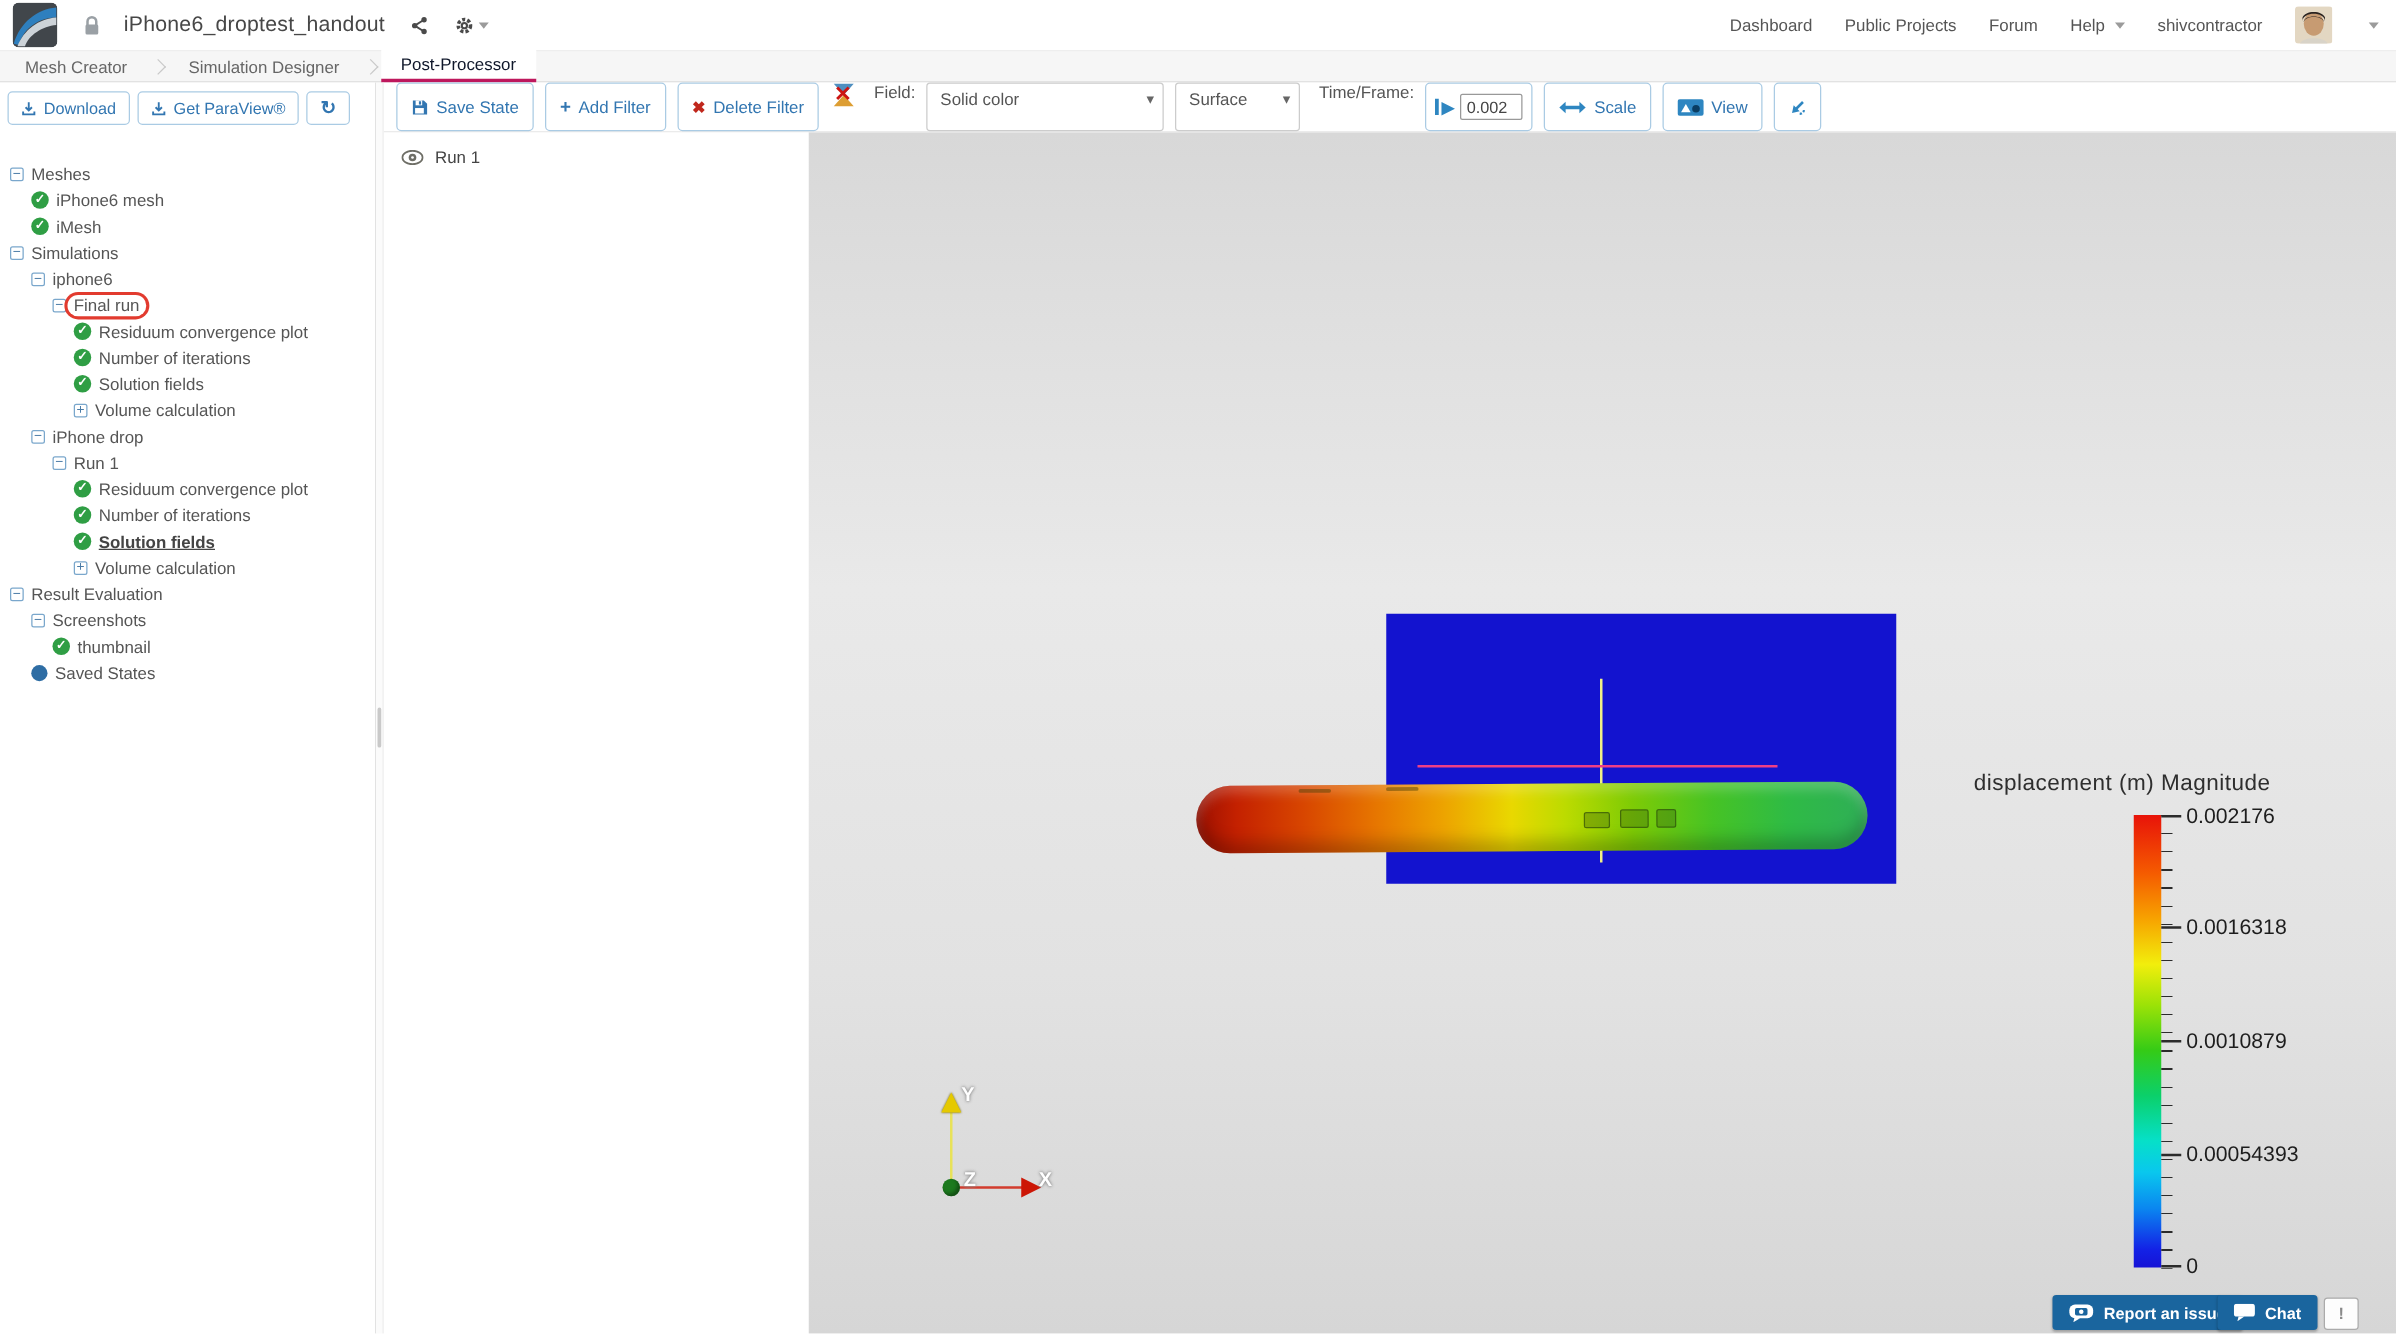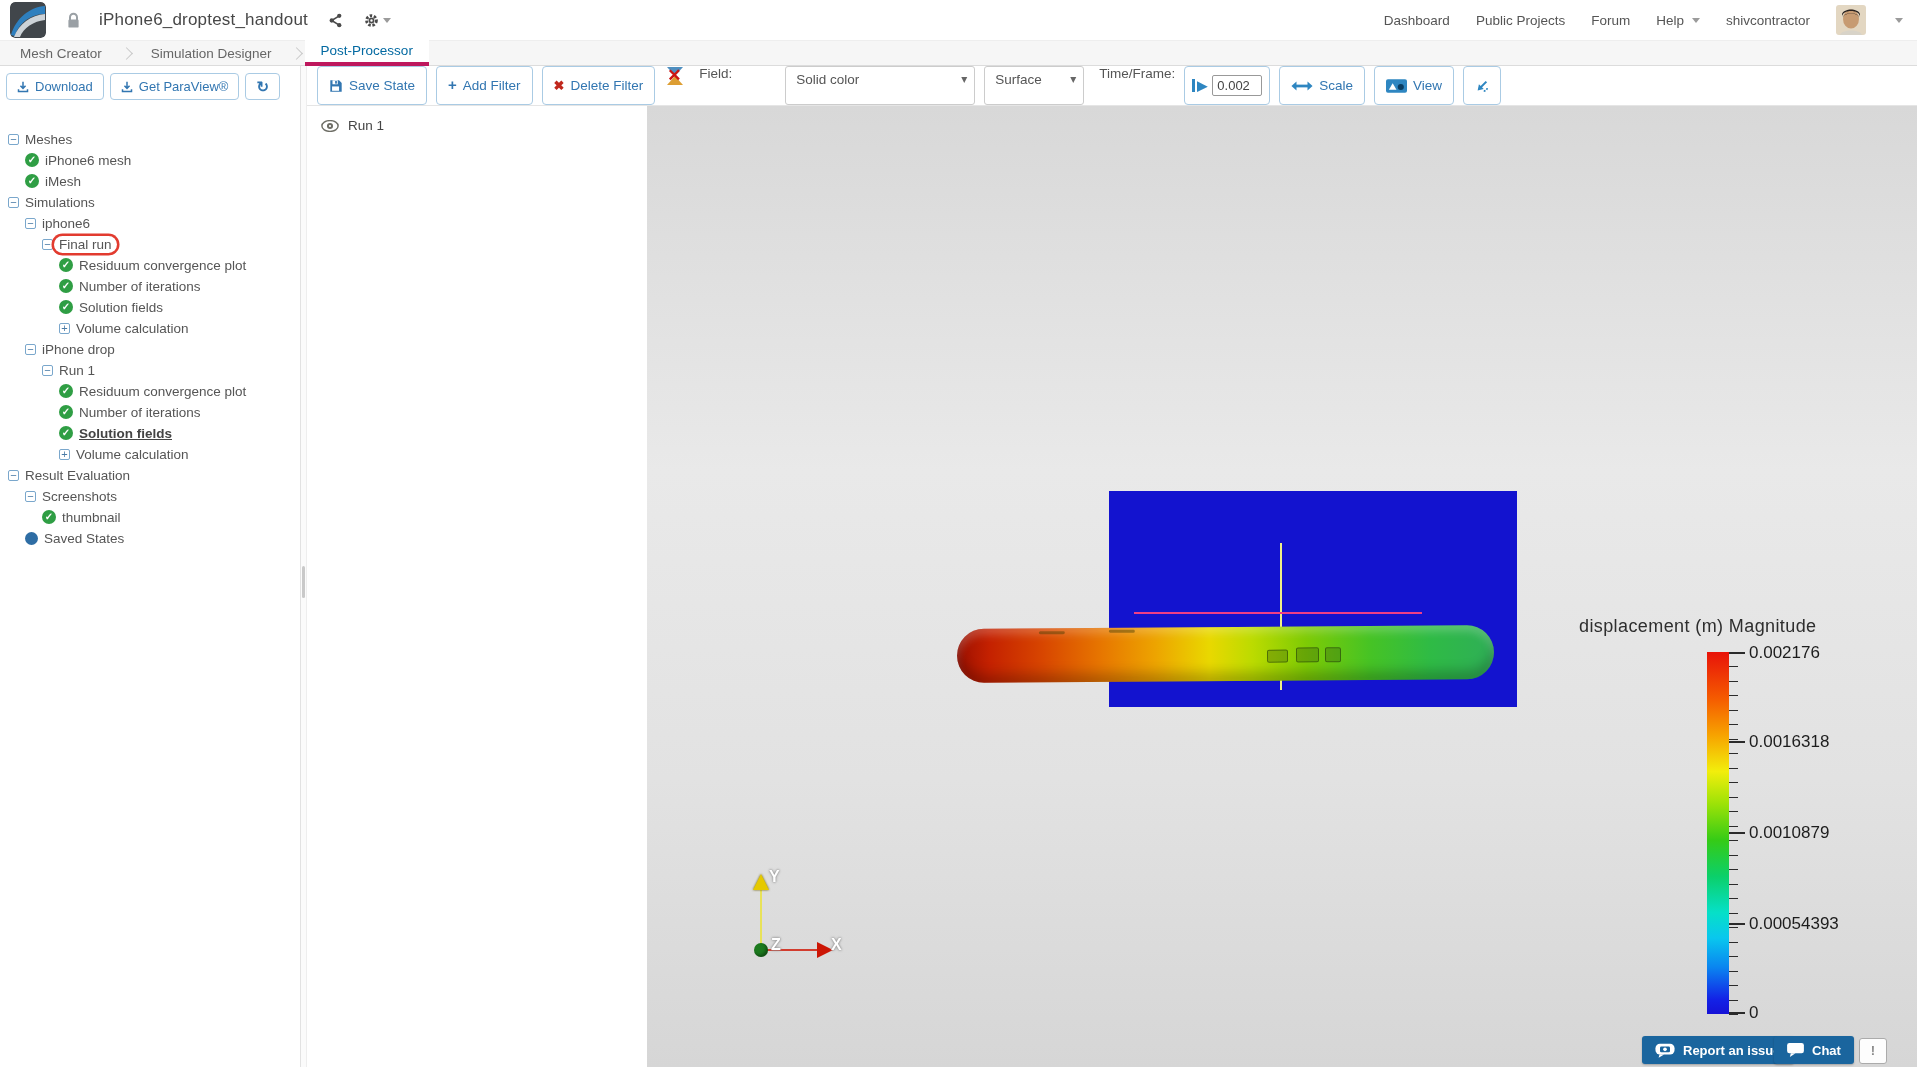--- a/index.html
+++ b/index.html
@@ -14,21 +14,21 @@
   .proj-title { font-size:17px; font-weight:normal; color:#474747; margin-left:8px; letter-spacing:.2px; }
   .hdr-icon { margin-left:10px; display:flex; align-items:center; }
   .caret { width:0; height:0; border-left:4px solid transparent; border-right:4px solid transparent; border-top:5px solid #9b9b9b; margin-left:3px; }
   .hdr-nav { margin-left:auto; display:flex; align-items:center; gap:26px; font-size:13.5px; color:#555;text-align:center; }
   .hdr-nav .navlink { cursor:pointer; display:flex; align-items:center; gap:5px; }
   .avatar { width:30px; height:30px; border-radius:3px; overflow:hidden; }
 
   
   .tabbar { height:26px; background:#f6f6f6; border-bottom:1px solid #dcdcdc; border-top:1px solid #eee; display:flex; align-items:center; padding-left:4px; font-size:13.5px; }
   .tab { padding:4px 16px 3px; color:#666; display:flex; align-items:center; cursor:pointer; }
-  .tab.active { background:#fff; color:#0369a1; border-bottom:6px solid #be185d; padding-bottom:4px; }
+  .tab.active { background:#fff; color:#0f172a; border-bottom:3px solid #be185d; padding-bottom:4px; }
   .tab-sep { width:9px; height:9px; border-top:1px solid #c9c9c9; border-right:1px solid #c9c9c9; transform:rotate(45deg); align-self:center; margin:0 4px; }
 
   
   .body { position:relative; display:flex; height:1001px; }
   .left-panel { position:relative; width:301px; border-right:1px solid #e2e2e2; background:#fff; flex:0 0 auto; }
   .splitter { width:6px; background:#fbfbfb; border-right:1px solid #eee; position:relative; }
   .splitter-handle { position:absolute; top:500px; left:1px; width:3px; height:32px; background:#c9c9c9; border-radius:2px; }
   .main { flex:1; display:flex; flex-direction:column; min-width:0; }
 
   
@@ -63,21 +63,21 @@
   .vbtn { display:flex; align-items:center; gap:6px; border:1px solid #aacbe4; border-radius:4px; background:#fff; color:#3276b1; font-size:13.5px; padding:5px 11px; cursor:pointer; }
   .plus-glyph::before{ content:"+"; font-weight:bold; font-size:15px; color:#3276b1; line-height:12px; }
   .x-glyph::before{ content:"✖"; font-weight:bold; font-size:13px; color:#c0271c; line-height:12px; }
   .filter-x { position:relative; width:18px; height:20px; margin-left:2px; }
   .filter-x .tri-top { position:absolute; top:1px; left:1px; width:0; height:0; border-left:8px solid transparent; border-right:8px solid transparent; border-top:9px solid #4f8fc0; }
   .filter-x .tri-bot { position:absolute; bottom:1px; left:1px; width:0; height:0; border-left:8px solid transparent; border-right:8px solid transparent; border-bottom:9px solid #dd9e33; }
   .filter-x .fx { position:absolute; top:1px; left:1px; font-size:17px; font-weight:bold; color:#cc1512; line-height:18px; }
   .field-label { font-size:13.5px; color:#555; margin-left:6px; }
   .vselect { position:relative; border:1px solid #ccc; border-radius:3px; background:#fff; color:#555; font-size:13.5px; padding:5px 22px 5px 10px; cursor:pointer; }
   .vselect::after { content:"▾"; position:absolute; right:7px; top:5px; color:#666; font-size:12px; }
-  .sel-field { width:190px;margin-left:44px; } .sel-repr { width:100px; }
+  .sel-field { width:190px; } .sel-repr { width:100px; }
   .time-group { display:flex; align-items:center; gap:5px; border:1px solid #aacbe4; border-radius:4px; padding:3px 7px; background:#fff; }
   .play-glyph { color:#2e86c1; font-size:13px; font-weight:bold; border-left:3px solid #2e86c1; padding-left:2px; line-height:13px; cursor:pointer; }
   .time-input { width:50px; border:1px solid #999; border-radius:2px; font-size:13px; color:#444; padding:2px 4px; font-family:"Liberation Sans",sans-serif; }
 
   
   .viewer-content { flex:1; display:flex; min-height:0; }
   .pipeline { width:340px; background:#fff; flex:0 0 auto; padding:12px 14px; }
   .pipeline-row { display:flex; align-items:center; gap:9px; font-size:13.5px; color:#444; cursor:pointer; }
   .viewport { position:relative; flex:1; background:linear-gradient(180deg,#d8d8d8 0%,#e9e9e9 38%,#e2e2e2 70%,#d6d6d6 100%); overflow:hidden; }
 

